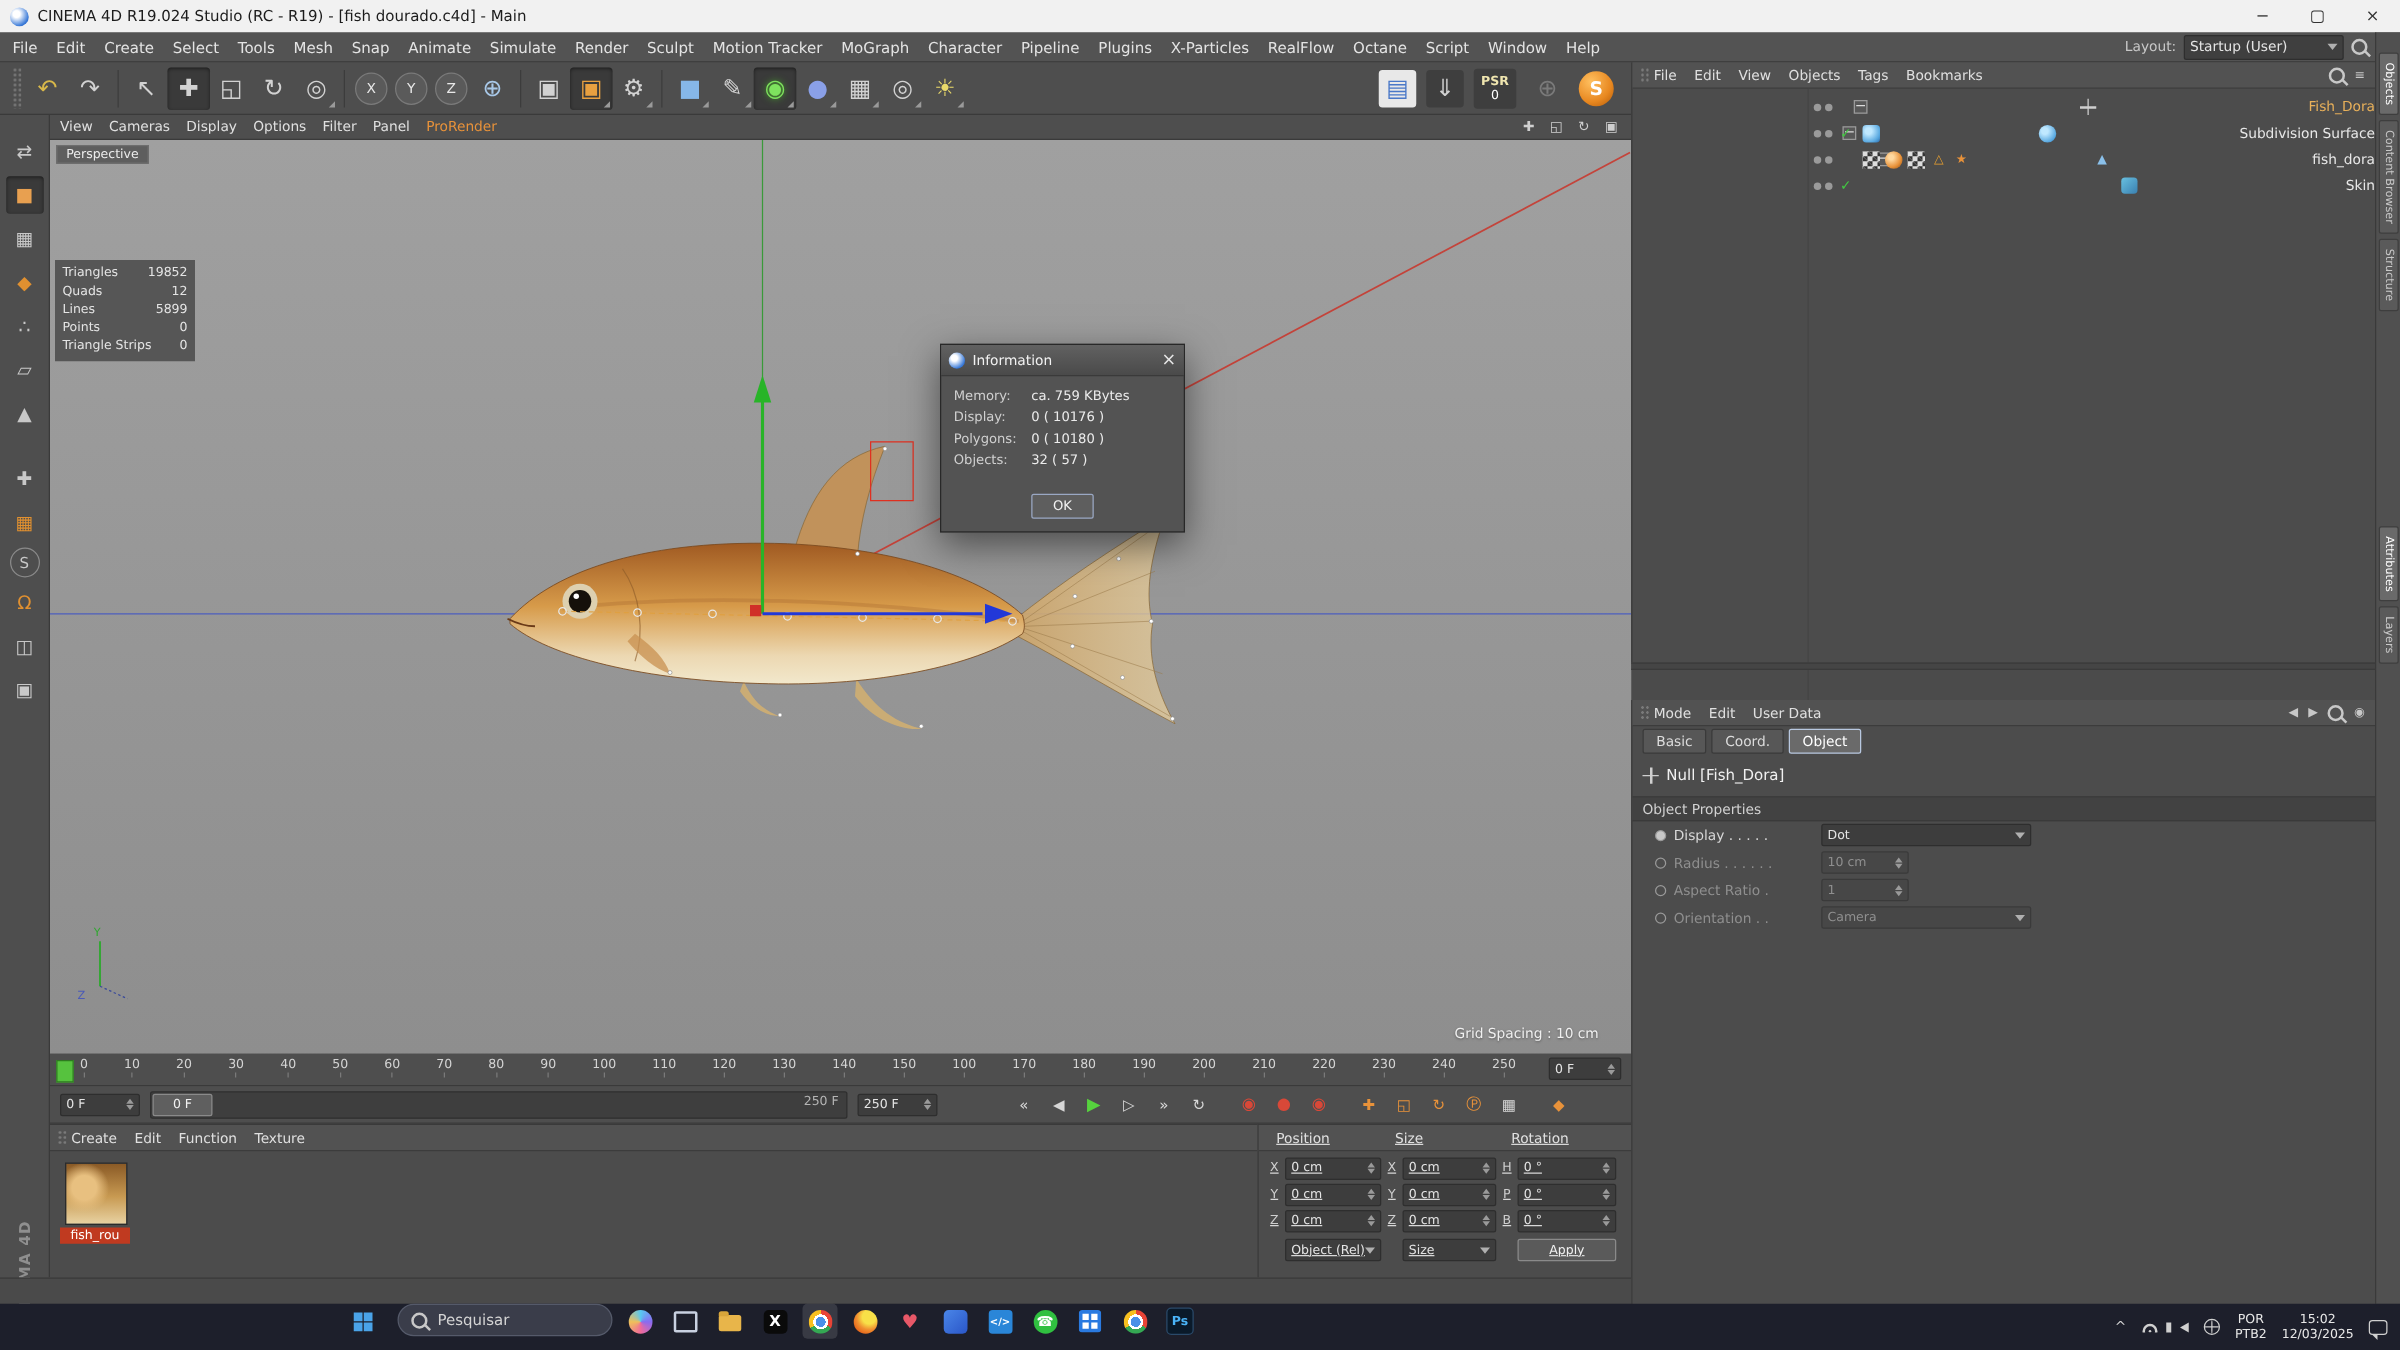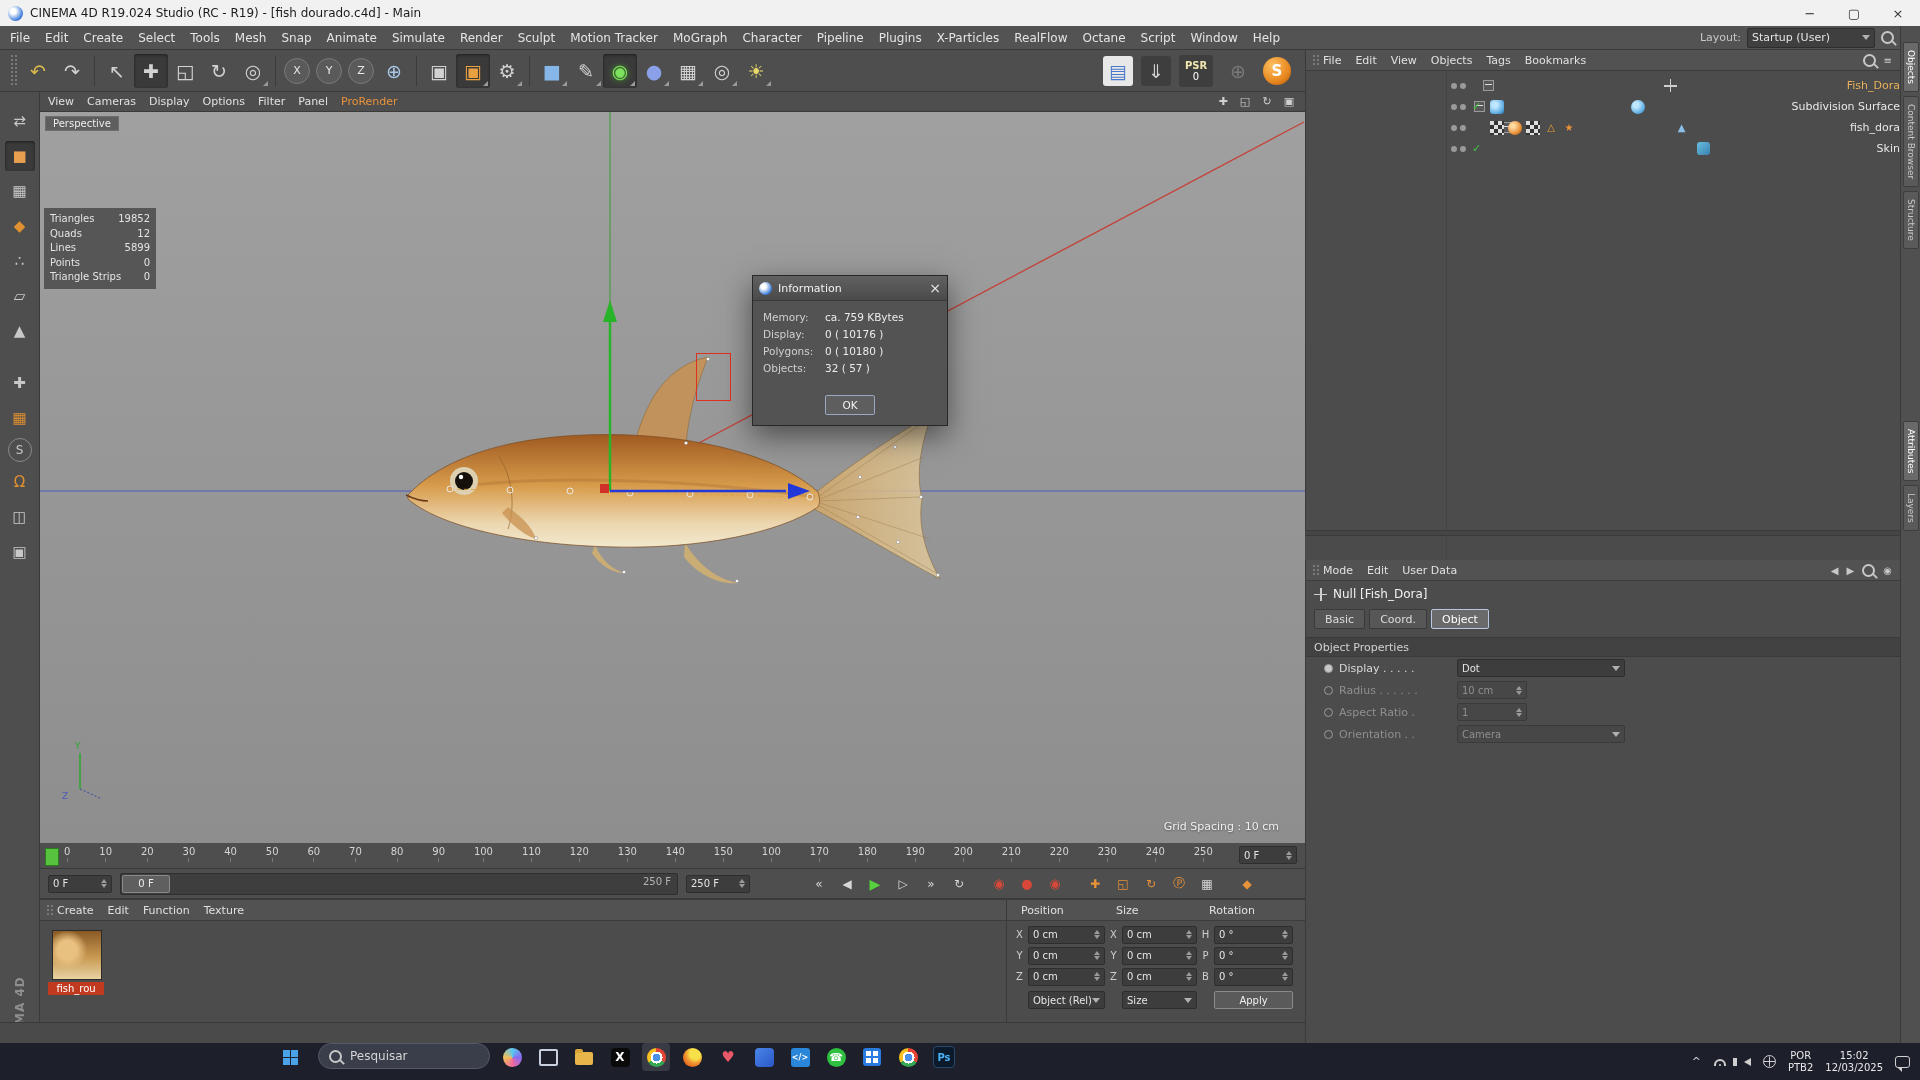--- a/index.html
+++ b/index.html
@@ -552,21 +552,21 @@
       <span class="handle"></span>
       <span class="mi">Create</span>
       <span class="mi">Edit</span>
       <span class="mi">Function</span>
       <span class="mi">Texture</span>
     </div>
     <div id="matthumb" class="abs"></div>
     <div id="matname" class="abs">fish_rou</div>
   </div>
 
-  <div id="coordman" class="abs" style="position:absolute;">
+  <div id="coordman" class="abs" style="position:absolute;text-decoration:underline;">
     <div id="coord-groups">
       <span>Position</span>
       <span>Size</span>
       <span>Rotation</span>
     </div>
     <div id="coord-grid">
       <span class="axl">X</span>
       <div class="fld">
           <span>0 cm</span>
           <span class="spin">
@@ -736,28 +736,28 @@
       <span class="mi">Mode</span>
       <span class="mi">Edit</span>
       <span class="mi">User Data</span>
       <div class="am-icons">
         <span class="am-ic">◀</span>
         <span class="am-ic">▶</span>
         <span class="mag"></span>
         <span class="am-ic">◉</span>
       </div>
     </div>
-    <div id="am-obj">
-      <span class="nullico"></span>
-      <span class="t">Null [Fish_Dora]</span>
-    </div>
     <div id="am-tabs">
       <span class="tab">Basic</span>
       <span class="tab">Coord.</span>
       <span class="tab active">Object</span>
+    </div>
+    <div id="am-obj">
+      <span class="nullico"></span>
+      <span class="t">Null [Fish_Dora]</span>
     </div>
     <div class="section">Object Properties</div>
     <div class="prop">
       <span class="toggle" style="background:#c8c8c8;"></span>
       <span class="plabel">Display . . . . .</span>
       <div class="pdd">
           <span>Dot</span>
           <span class="dnarrow" style="margin-left:auto;"></span>
         </div>
     </div>

